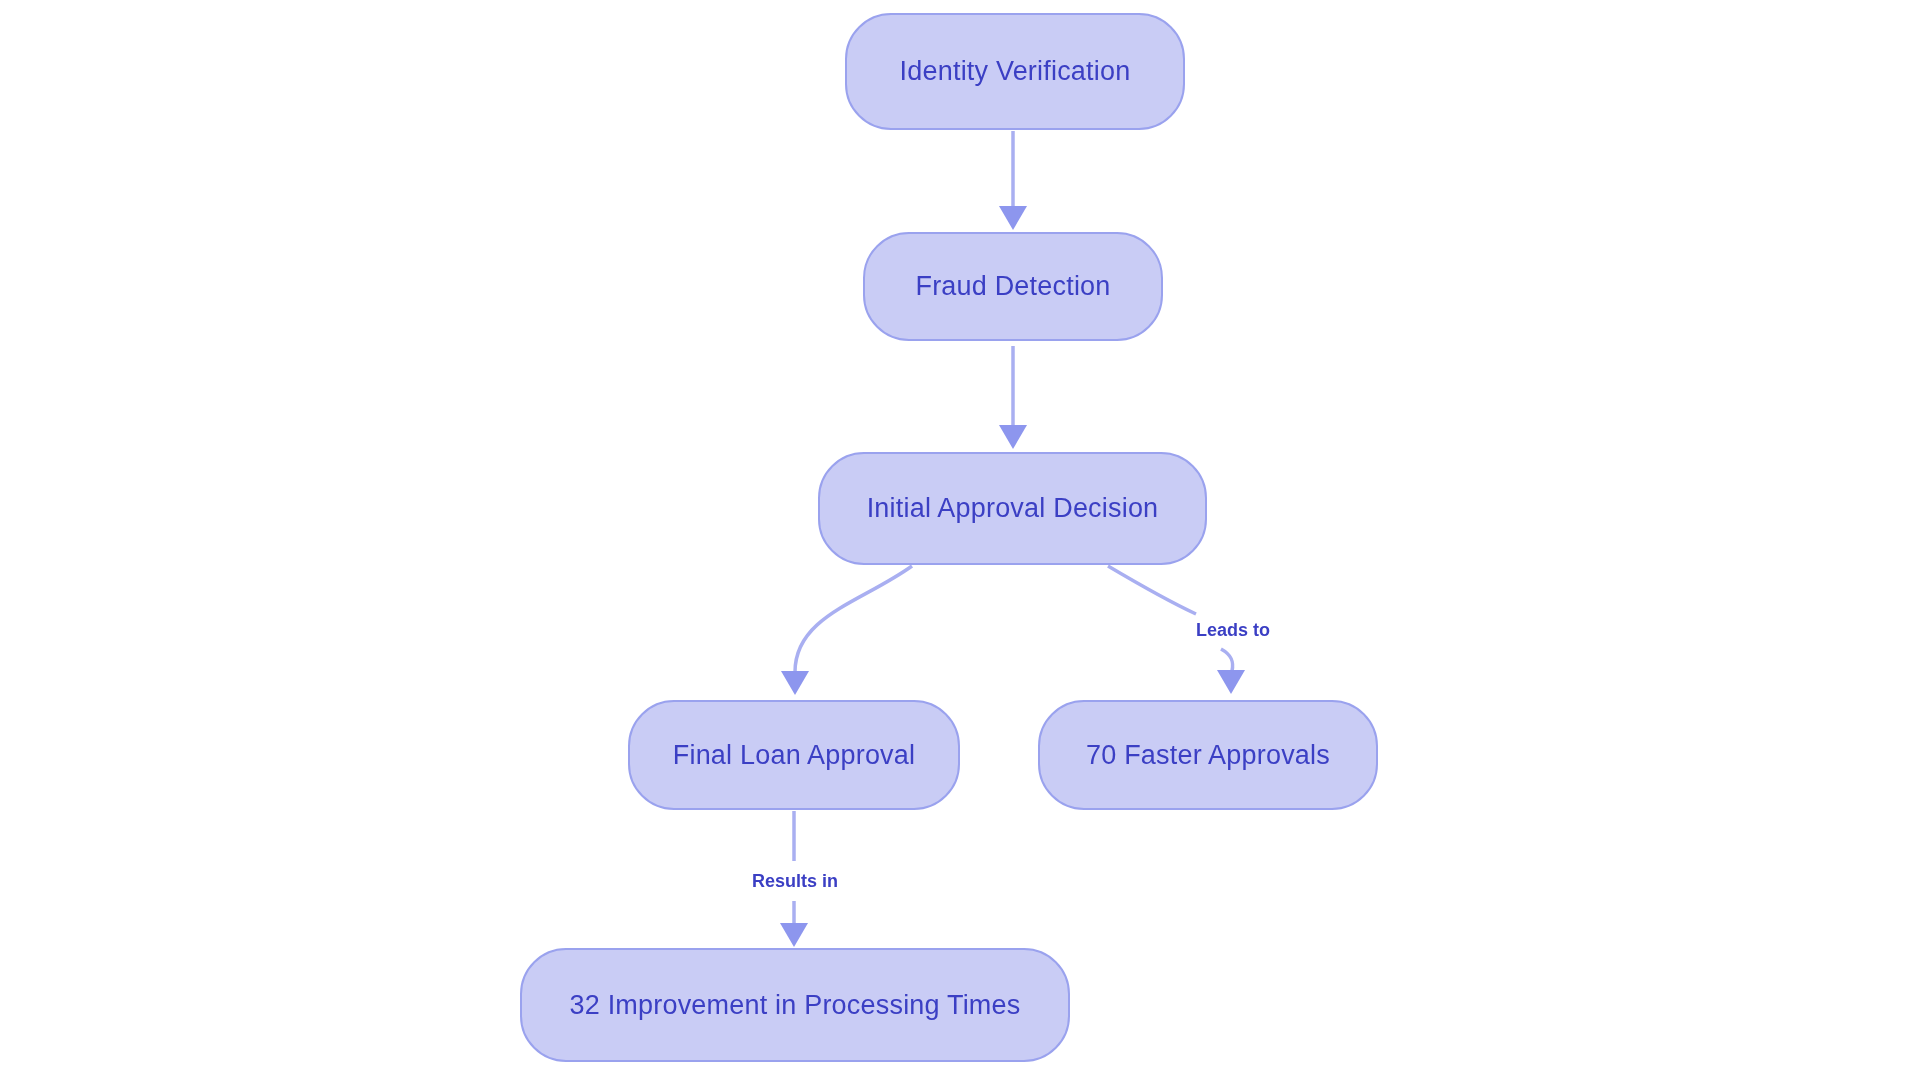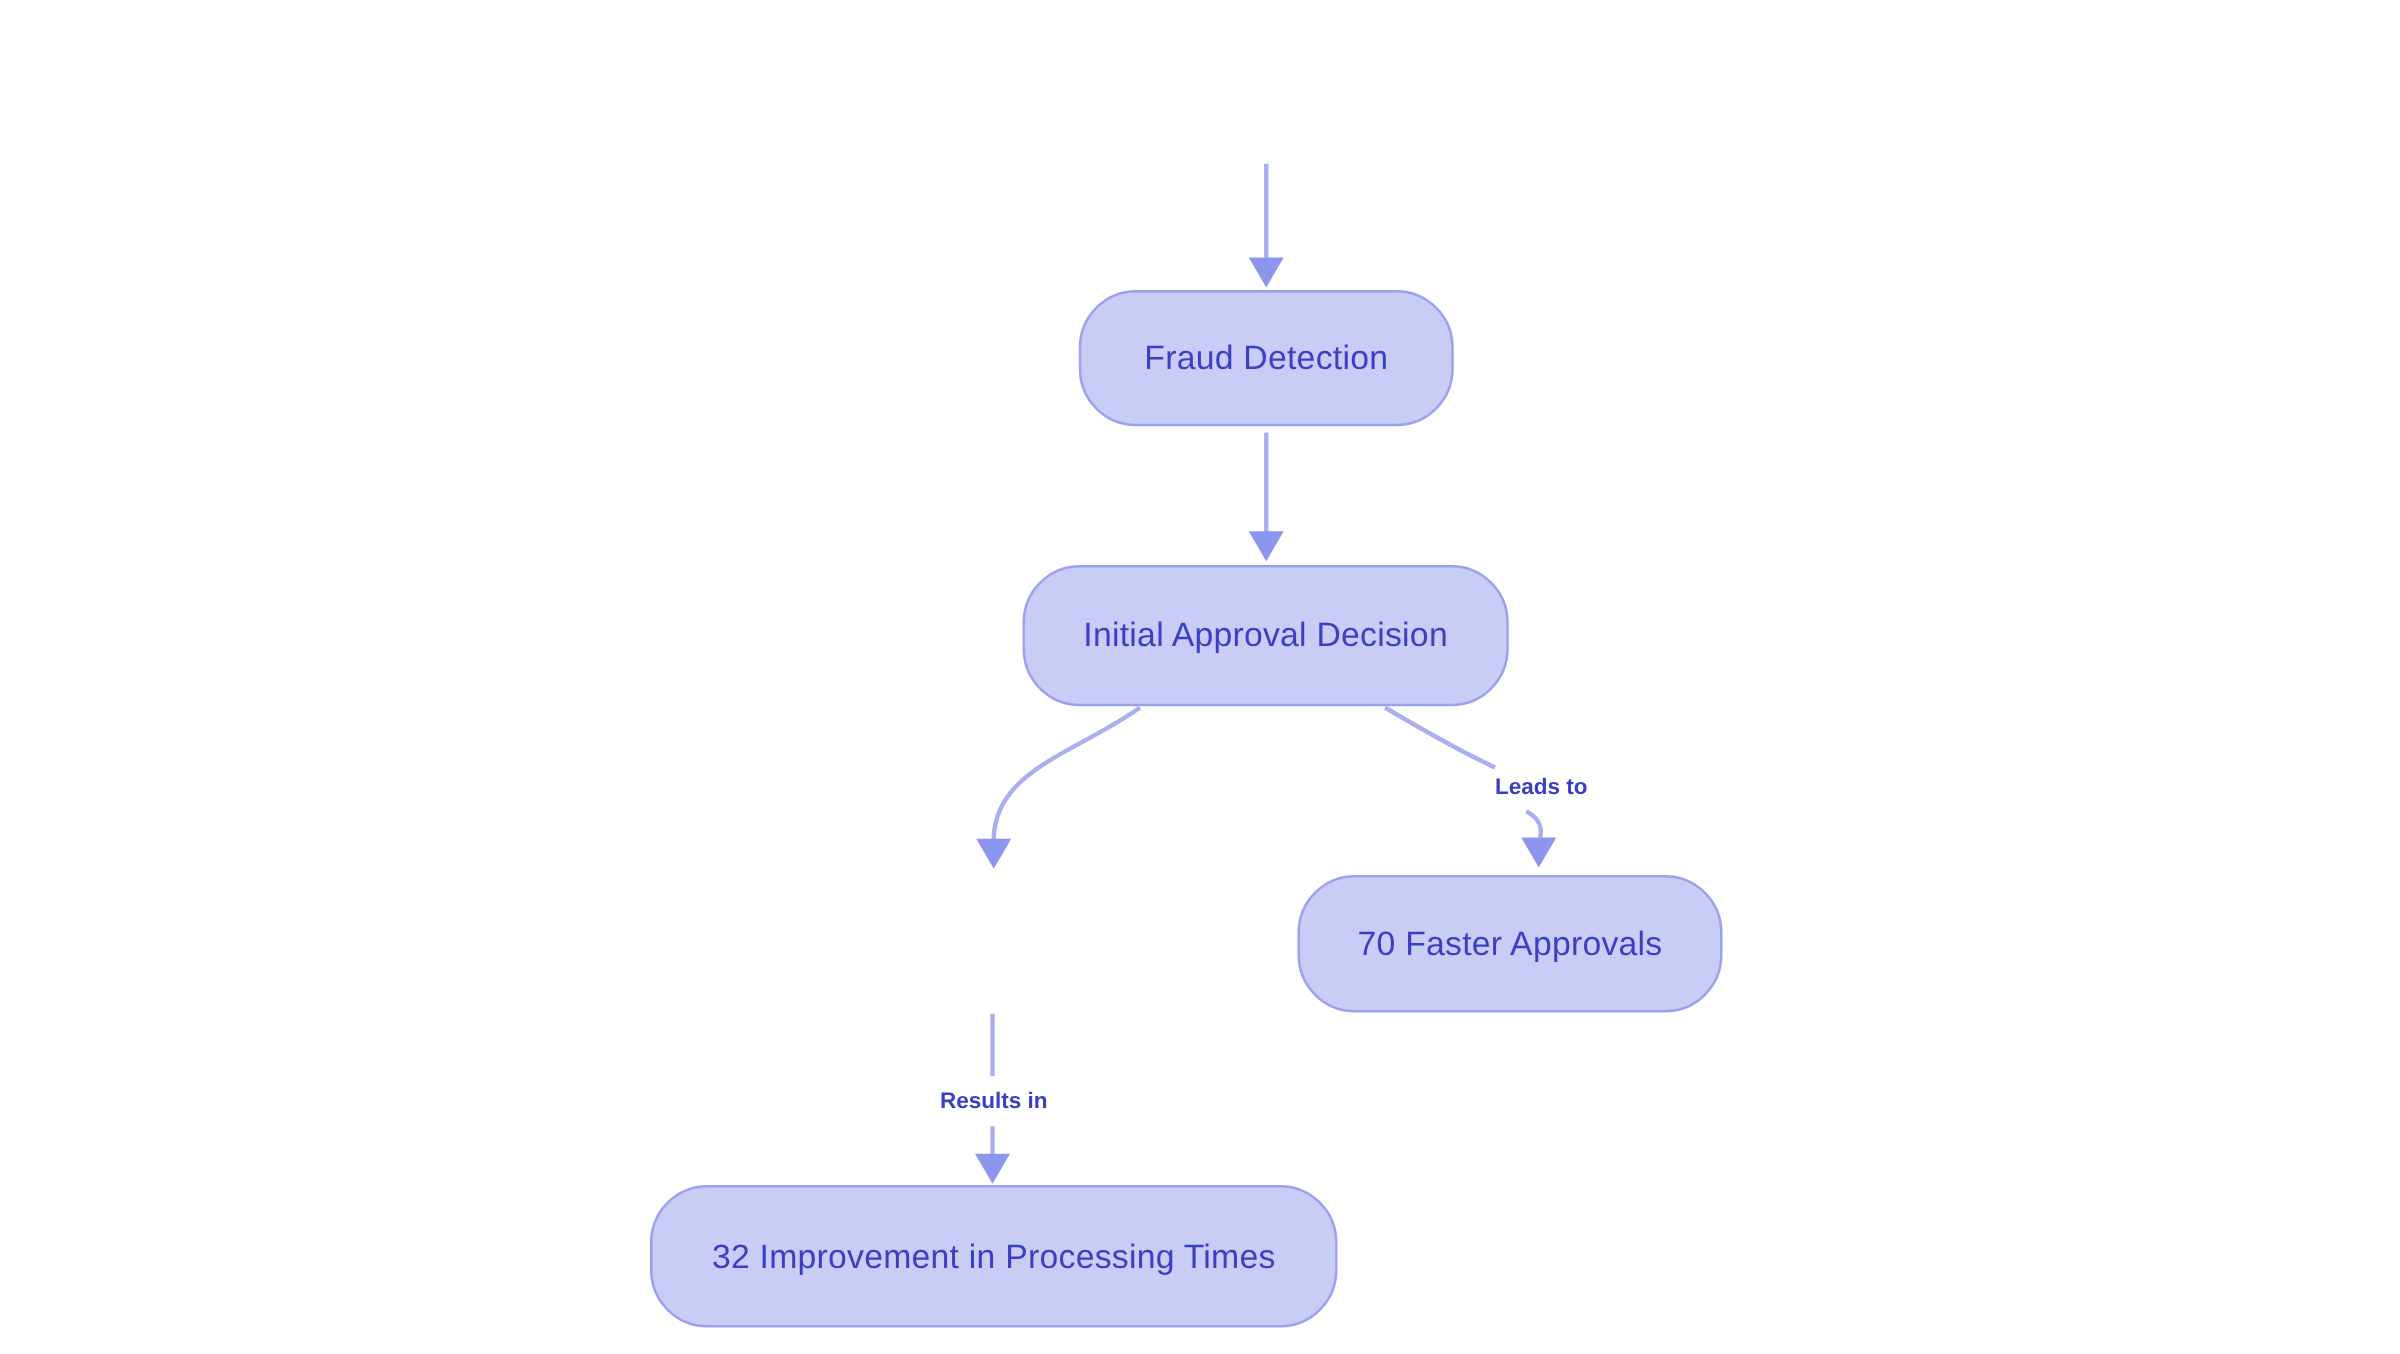--- a/index.html
+++ b/index.html
@@ -93,25 +93,31 @@
 
     <path class="line" d="M 1108 566 C 1135 582, 1166 600, 1196 614"></path>
     <path class="line" d="M 1221 649 C 1232 655, 1234 662, 1232 671"></path>
     <path class="head" d="M 1217 670 L 1245 670 L 1231 694 Z"></path>
 
     <path class="line" d="M 794 811 L 794 861"></path>
     <path class="line" d="M 794 901 L 794 925"></path>
     <path class="head" d="M 780 923 L 808 923 L 794 947 Z"></path>
   </svg>
 
+  <div class="node" id="n1">
+    <span>Identity Verification</span>
+  </div>
   <div class="node" id="n2">
     <span>Fraud Detection</span>
   </div>
   <div class="node" id="n3">
     <span>Initial Approval Decision</span>
+  </div>
+  <div class="node" id="n4">
+    <span>Final Loan Approval</span>
   </div>
   <div class="node" id="n5">
     <span>70 Faster Approvals</span>
   </div>
   <div class="node" id="n6">
     <span>32 Improvement in Processing Times</span>
   </div>
 
   <div class="edge-label" id="lbl-leads">Leads to</div>
   <div class="edge-label" id="lbl-results">Results in</div>

